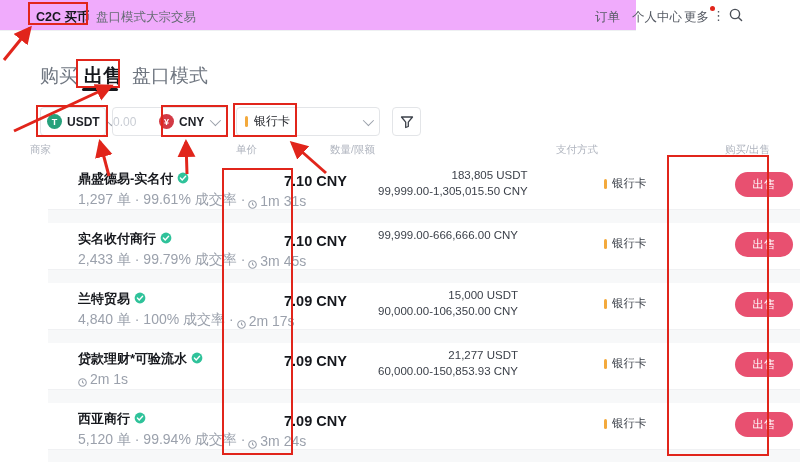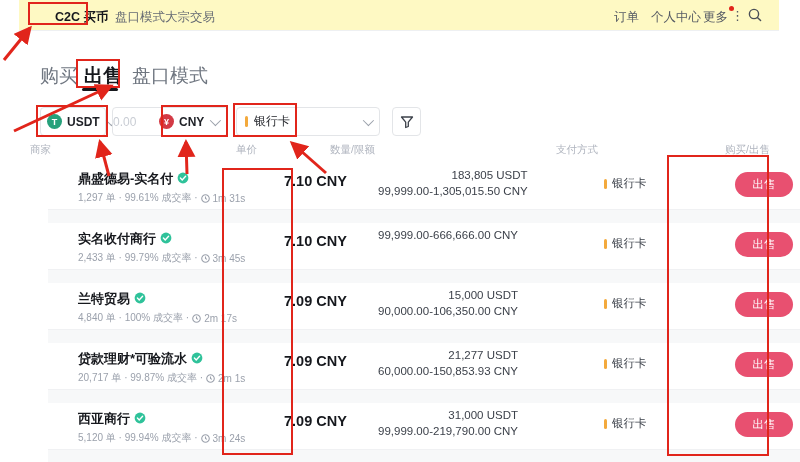--- a/index.html
+++ b/index.html
@@ -1,21 +1,21 @@
 <!DOCTYPE html>
 <html><head>
 <meta charset="utf-8">
 <style>
   * { margin:0; padding:0; box-sizing:border-box; }
   html,body { width:800px; height:462px; overflow:hidden; }
   body { font-family:"Liberation Sans","DejaVu Sans",sans-serif; background:#fff; color:#1e2026; }
   .app { position:relative; width:800px; height:462px; background:#fff; }
 
   
-  .topnav { position:absolute; top:0; left:0; width:760px; height:31px; border-bottom:1px solid #eef0f2; background:#fef9c3;margin-left:19px; }
+  .topnav { position:absolute; top:0; left:0; width:636px; height:31px; border-bottom:1px solid #eef0f2; background:#f0abfc; }
   .nav-item { position:absolute; top:9px; font-size:12.5px; color:#666b74; cursor:pointer; white-space:nowrap; }
   .nav-item.primary { color:#16181d; font-weight:700; }
   .nav-right-item { position:absolute; top:9px; font-size:12.5px; color:#565b64; cursor:pointer; white-space:nowrap; }
   .more-dot { position:absolute; top:-3px; right:-6px; width:5px; height:5px; border-radius:50%; background:#e1251b; }
   .kebab { position:absolute; top:8px; font-size:13px; color:#565b64; letter-spacing:1px; }
   .searchwrap { position:absolute; top:7px; }
 
   
   .tab { position:absolute; top:63px; font-size:19px; color:#6f7680; cursor:pointer; white-space:nowrap; }
   .tab.active { color:#16181d; font-weight:700; }
@@ -39,21 +39,21 @@
   .paybar { display:inline-block; width:3px; height:11px; border-radius:1.5px; background:#f3a93c; margin-right:6px; flex:0 0 auto; }
   .pay-label { font-size:12px; color:#1e2026; }
 
   
   .thead-cell { position:absolute; top:143px; font-size:10.5px; color:#b0b5bf; white-space:nowrap; }
   .rows { position:absolute; top:163px; left:0; width:800px;margin-left:48px; }
   .row { position:relative; height:46px; background:#fff; }
   .rowgap { height:14px; background:#f7f8f9; border-top:1px solid #f0f1f3; }
   .mname { position:absolute; left:30px; top:7px; font-size:13px; font-weight:700; color:#16181d; cursor:pointer; white-space:nowrap; }
   .badge { position:relative; top:1px; margin-left:4px; }
-  .stats { position:absolute; left:30px; top:28px; font-size:10px; color:#9ba1ac; display:flex; align-items:center; gap:3px; white-space:nowrap; }
+  .stats { position:absolute; left:30px; top:28px; font-size:14px; color:#9ba1ac; display:flex; align-items:flex-end; gap:3px; white-space:nowrap; }
   .price { position:absolute; left:236px; top:10px; font-size:14.5px; font-weight:700; color:#16181d; white-space:nowrap; }
   .amts { position:absolute; left:330px; top:4px; font-size:11.5px; color:#3c414a; line-height:16px; white-space:nowrap;text-align:right; }
   .paycell { position:absolute; left:556px; top:13px; display:flex; align-items:center; font-size:11.5px; color:#3c414a; white-space:nowrap; }
   .paycell .paybar { height:10px; margin-right:5px; }
   .sellbtn { position:absolute; left:687px; top:9px; width:58px; height:25px; border:none; border-radius:13px; background:#e85070; color:#fff; font-size:11.5px; font-family:inherit; cursor:pointer; }
 
   
   .abox { position:absolute; border:2px solid #e1251b; z-index:40; pointer-events:none; }
   .arrows { position:absolute; top:0; left:0; z-index:41; pointer-events:none; }
 </style>
@@ -197,21 +197,20 @@
       <button class="sellbtn">出售</button>
     </div>
     <div class="rowgap"></div>
 
     <div class="row">
       <span class="mname"><span>贷款理财*可验流水</span><svg class="badge" width="12" height="12" viewBox="0 0 12 12">
             <circle cx="6" cy="6" r="5.4" fill="#2fc29a"></circle>
             <path d="M3.4 6.1l1.8 1.8 3.4-3.6" fill="none" stroke="#fff" stroke-width="1.4" stroke-linecap="round"></path>
           </svg></span>
       <span class="stats">
-          <span>20,717 单 · 99.87% 成交率 ·</span>
           <svg width="9" height="9" viewBox="0 0 10 10">
             <circle cx="5" cy="5" r="4.2" fill="none" stroke="#9ba1ac" stroke-width="1.2"></circle>
             <path d="M5 2.8V5l1.6 1" fill="none" stroke="#9ba1ac" stroke-width="1.2"></path>
           </svg>
           <span>2m 1s</span>
         </span>
       <span class="price">7.09 CNY</span>
       <span class="amts">
           <div>21,277 USDT</div>
           <div>60,000.00-150,853.93 CNY</div>
@@ -231,24 +230,20 @@
           </svg></span>
       <span class="stats">
           <span>5,120 单 · 99.94% 成交率 ·</span>
           <svg width="9" height="9" viewBox="0 0 10 10">
             <circle cx="5" cy="5" r="4.2" fill="none" stroke="#9ba1ac" stroke-width="1.2"></circle>
             <path d="M5 2.8V5l1.6 1" fill="none" stroke="#9ba1ac" stroke-width="1.2"></path>
           </svg>
           <span>3m 24s</span>
         </span>
       <span class="price">7.09 CNY</span>
-      <span class="amts">
-          <div>31,000 USDT</div>
-          <div>99,999.00-219,790.00 CNY</div>
-        </span>
       <span class="paycell">
           <span class="paybar"></span>
           <span>银行卡</span>
         </span>
       <button class="sellbtn">出售</button>
     </div>
     <div class="rowgap"></div>
   </div>
 
   <div class="abox" style="left:28px;top:2px;width:60px;height:23px"></div>

